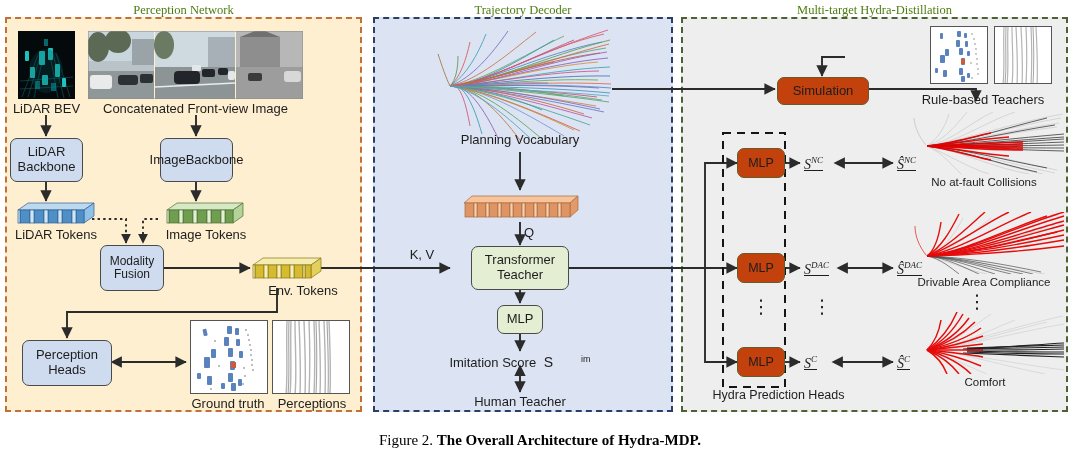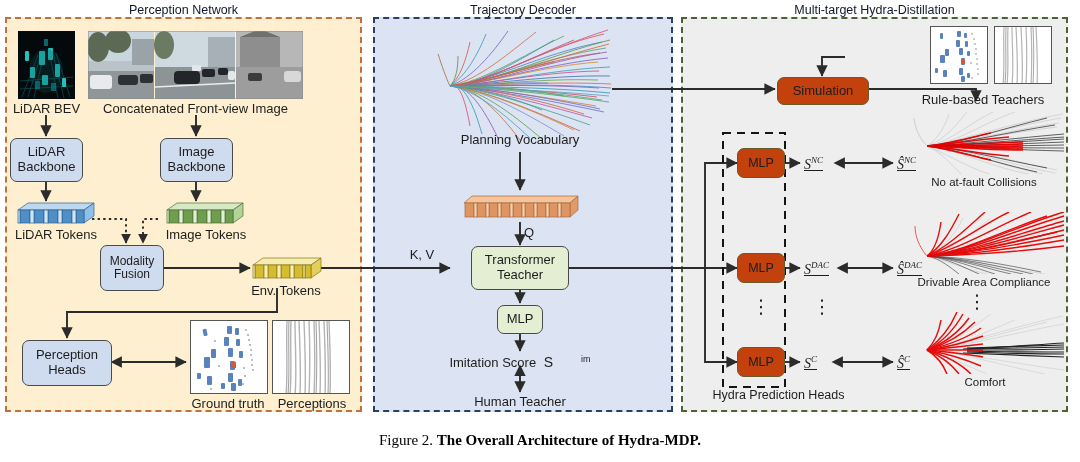--- a/index.html
+++ b/index.html
@@ -1,19 +1,19 @@
 <!DOCTYPE html>
 <html><head>
 <meta charset="utf-8">
 <style>
   html,body{margin:0;padding:0;background:#ffffff;}
   body{width:1080px;height:462px;position:relative;
        font-family:"Liberation Sans","DejaVu Sans",sans-serif;
        -webkit-font-smoothing:antialiased;overflow:hidden;}
-  .ttl{position:absolute;font-size:12.5px;color:#0f172a;text-align:center;white-space:nowrap;}
+  .ttl{position:absolute;font-size:12.5px;color:#4d7c0f;text-align:center;white-space:nowrap;font-family:Liberation Serif, serif;}
   
   .panel{position:absolute;box-sizing:border-box;}
   #panel-perception{left:5px;top:17px;width:357px;height:395px;
       background:#fdefcf;border:2px dashed #c2703a;}
   #panel-trajectory{left:373px;top:17px;width:300px;height:395px;
       background:#dce3f2;border:2px dashed #2b3f66;}
   #panel-distill{left:681px;top:17px;width:387px;height:395px;
       background:#eeeeee;border:2px dashed #4d6135;}
   
   .node{position:absolute;box-sizing:border-box;display:flex;align-items:center;
@@ -207,21 +207,21 @@
     <rect x="0" y="0" width="215" height="68" fill="none" stroke="#8a8a8a" stroke-width="1"></rect>
   </svg>
 </div>
 <div class="lbl" style="left:83px;top:101px;width:225px;">Concatenated Front-view Image</div>
 
 <div class="node blue" style="left:10px;top:138px;width:73px;height:44px;font-size:13px;flex-direction:column;">
   <span>LiDAR</span>
   <span>Backbone</span>
 </div>
 
-<div class="node blue" style="left:160px;top:138px;width:73px;height:44px;font-size:13px;flex-direction:column;">
+<div class="node blue" style="left:160px;top:138px;width:73px;height:44px;font-size:13px;flex-direction:row;">
   <span>Image</span>
   <span>Backbone</span>
 </div>
 
 <div class="tokstack" style="left:16px;top:200px;width:80px;height:26px;">
   <svg viewBox="0 0 80 26" width="80" height="26" xmlns="http://www.w3.org/2000/svg">
     <g stroke="#2f5f8f" stroke-width="0.7">
       <g fill="#bcd9f0">
           <polygon points="2,10 12,3 78,3 68,10"></polygon>
         </g>
@@ -299,21 +299,21 @@
       <g fill="#f6eeb6">
         <rect x="13" y="10" width="4" height="13"></rect>
           <rect x="26" y="10" width="4" height="13"></rect>
         <rect x="39" y="10" width="4" height="13"></rect>
           <rect x="52" y="10" width="2" height="13"></rect>
         <rect x="2" y="10" width="2" height="13"></rect>
       </g>
     </g>
   </svg>
 </div>
-<div class="lbl" style="left:234px;top:283px;width:104px;">Env. Tokens</div>
+<div class="lbl" style="left:251px;top:283px;width:104px;">Env. Tokens</div>
 
 <div class="node blue" style="left:22px;top:340px;width:90px;height:46px;font-size:13px;flex-direction:column;">
   <span>Perception</span>
   <span>Heads</span>
 </div>
 
 <div class="plate bordered" style="left:190px;top:320px;width:78px;height:74px;">
   <svg viewBox="0 0 78 74" width="78" height="74" xmlns="http://www.w3.org/2000/svg">
     <rect width="78" height="74" fill="#fff"></rect>
     <g fill="#5a83bd">

